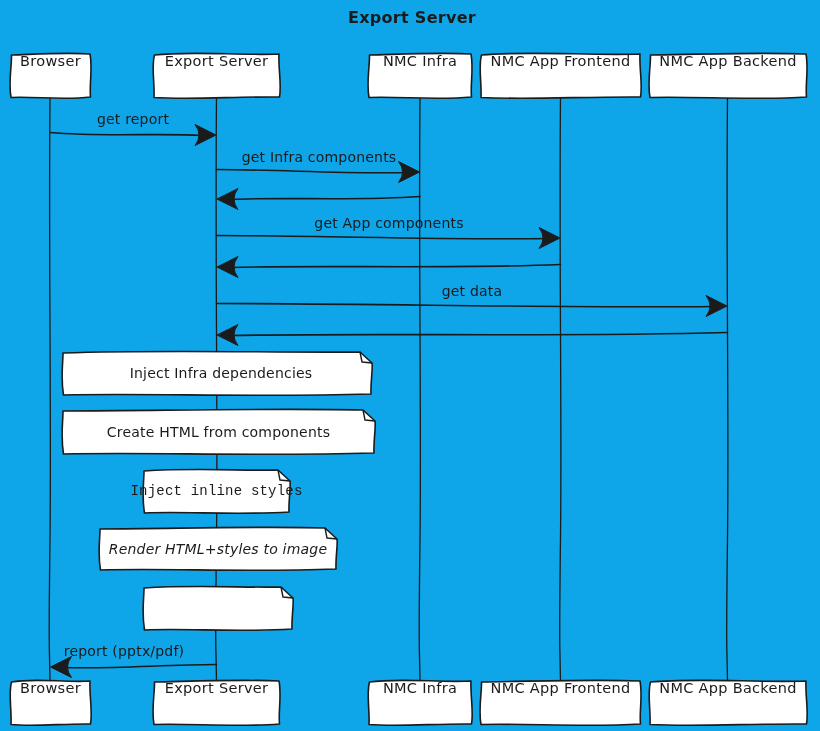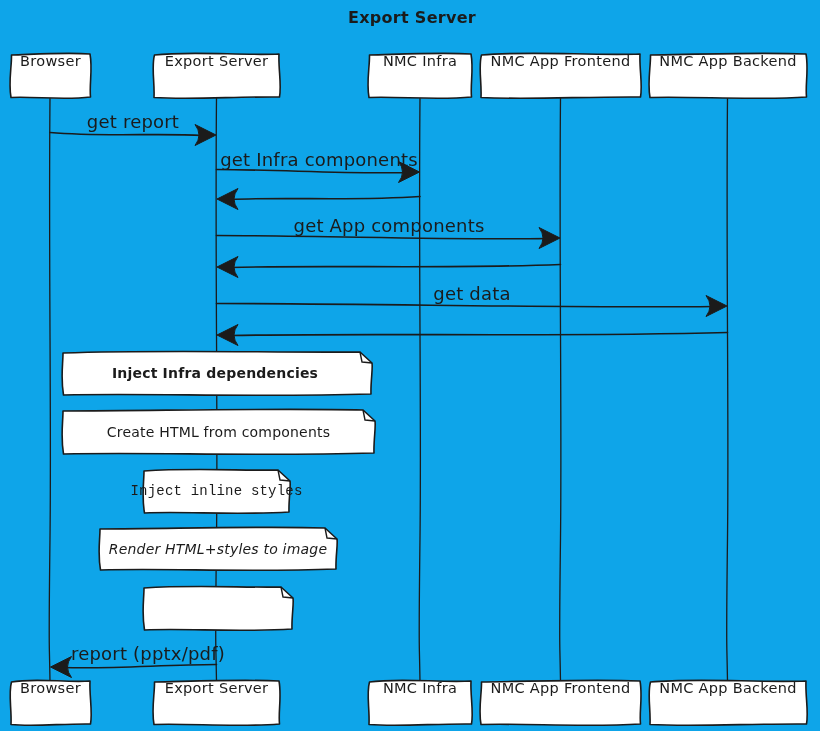--- a/index.html
+++ b/index.html
@@ -11,21 +11,21 @@
   .title{
     position:absolute;transform:translateX(-50%);
     font-size:16px;font-weight:bold;letter-spacing:.3px;white-space:nowrap;
   }
   .actor{
     position:absolute;display:flex;align-items:flex-start;justify-content:center;
     font-size:14.5px;letter-spacing:.3px;white-space:nowrap;
   }
   .msg{
     position:absolute;transform:translateX(-50%);
-    font-size:18px;letter-spacing:.2px;white-space:nowrap;
+    font-size:14px;letter-spacing:.2px;white-space:nowrap;
   }
   .note{
     position:absolute;display:flex;align-items:center;justify-content:center;
     font-size:14px;letter-spacing:.2px;white-space:nowrap;
   }
 </style>
 </head>
 <body>
 
 <div class="canvas">
@@ -105,23 +105,23 @@
     <span>NMC App Frontend</span>
   </div>
   <div class="actor" style="left:649px;top:680px;width:158px;height:45px;">
     <span>NMC App Backend</span>
   </div>
 
   <div class="msg" style="left:133px;top:111px;">get report</div>
   <div class="msg" style="left:319px;top:149px;">get Infra components</div>
   <div class="msg" style="left:389px;top:215px;">get App components</div>
   <div class="msg" style="left:472px;top:283px;">get data</div>
-  <div class="msg" style="left:148px;top:643px;">report (pptx/pdf)</div>
+  <div class="msg" style="left:124px;top:643px;">report (pptx/pdf)</div>
 
-  <div class="note" style="left:60px;top:351px;width:310px;height:44px;font-weight:bold;">
+  <div class="note" style="left:66px;top:351px;width:310px;height:44px;">
     <span>Inject Infra dependencies</span>
   </div>
   <div class="note" style="left:62px;top:409px;width:313px;height:45px;">
     <span>Create HTML from components</span>
   </div>
   <div class="note" style="left:143px;top:469px;width:147px;height:44px;font-family:Liberation Mono, monospace;">
     <span>Inject inline styles</span>
   </div>
   <div class="note" style="left:99px;top:527px;width:238px;height:43px;font-style:italic;">
     <span>Render HTML+styles to image</span>

